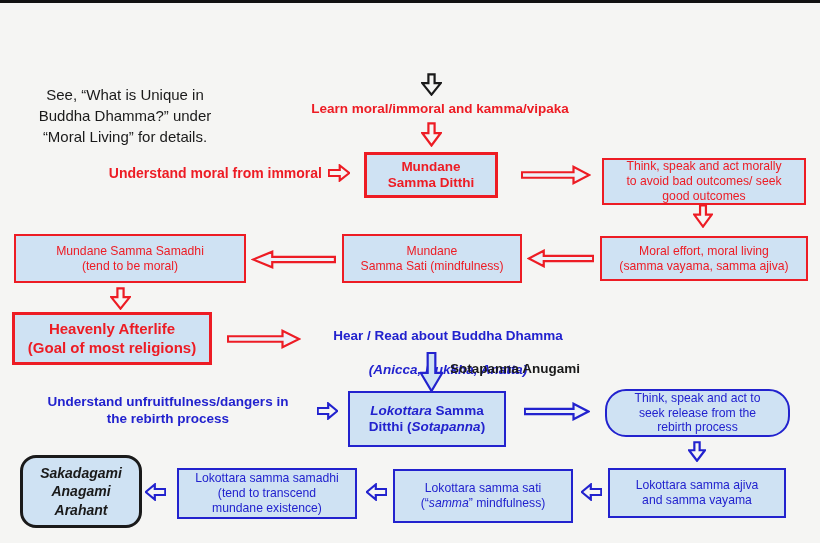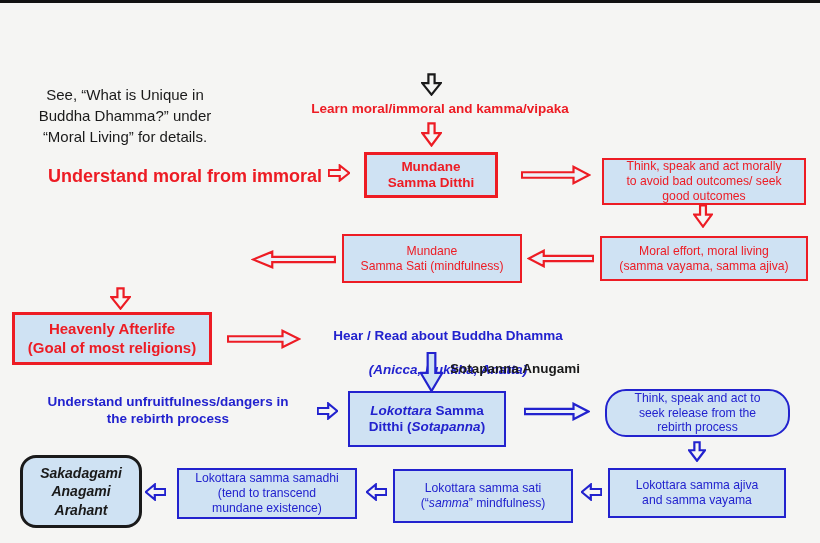--- a/index.html
+++ b/index.html
@@ -55,21 +55,21 @@
   </div>
 
   <div class="label red bold fs13" style="left:260px;top:101px;width:360px;">Learn moral/immoral and kamma/vipaka</div>
 
   <div class="arrow ar-red f-bg" style="left:421px;top:122px;width:21px;height:25px;">
     <svg viewBox="0 0 34 34" preserveAspectRatio="none">
         <polygon vector-effect="non-scaling-stroke" points="12,2 22,2 22,15 32,15 17,32 2,15 12,15"></polygon>
       </svg>
   </div>
 
-  <div class="label red bold" style="left:36px;top:165px;width:286px;font-size:18px;text-align:right;">Understand moral from immoral</div>
+  <div class="label red bold" style="left:36px;top:165px;width:286px;font-size:14px;text-align:right;">Understand moral from immoral</div>
 
   <div class="arrow ar-red f-bg" style="left:328px;top:164px;width:22px;height:18px;">
     <svg viewBox="0 0 30 24" preserveAspectRatio="none">
         <polygon vector-effect="non-scaling-stroke" points="1,8 16,8 16,2 29,12 16,22 16,16 1,16"></polygon>
       </svg>
   </div>
 
   <div class="box b-red-th red bold fs13" style="left:364px;top:152px;width:134px;height:46px;">Mundane
 Samma Ditthi</div>
 
@@ -100,20 +100,22 @@
 
   <div class="box b-red red fs12" style="left:342px;top:234px;width:180px;height:49px;">Mundane
 Samma Sati (mindfulness)</div>
 
   <div class="arrow ar-red f-lite" style="left:251px;top:250px;width:85px;height:19px;">
     <svg viewBox="0 0 80 22" preserveAspectRatio="none">
         <polygon vector-effect="non-scaling-stroke" points="79,8 20,8 20,2 2,11 20,20 20,14 79,14"></polygon>
       </svg>
   </div>
 
+  <div class="box b-red red fs12" style="left:14px;top:234px;width:232px;height:49px;">Mundane Samma Samadhi
+(tend to be moral)</div>
 
   <div class="arrow ar-red f-bg" style="left:110px;top:287px;width:21px;height:23px;">
     <svg viewBox="0 0 34 34" preserveAspectRatio="none">
         <polygon vector-effect="non-scaling-stroke" points="12,2 22,2 22,15 32,15 17,32 2,15 12,15"></polygon>
       </svg>
   </div>
 
   <div class="box b-red-th red bold fs15" style="left:12px;top:312px;width:200px;height:53px;">Heavenly Afterlife
 (Goal of most religions)</div>
 

